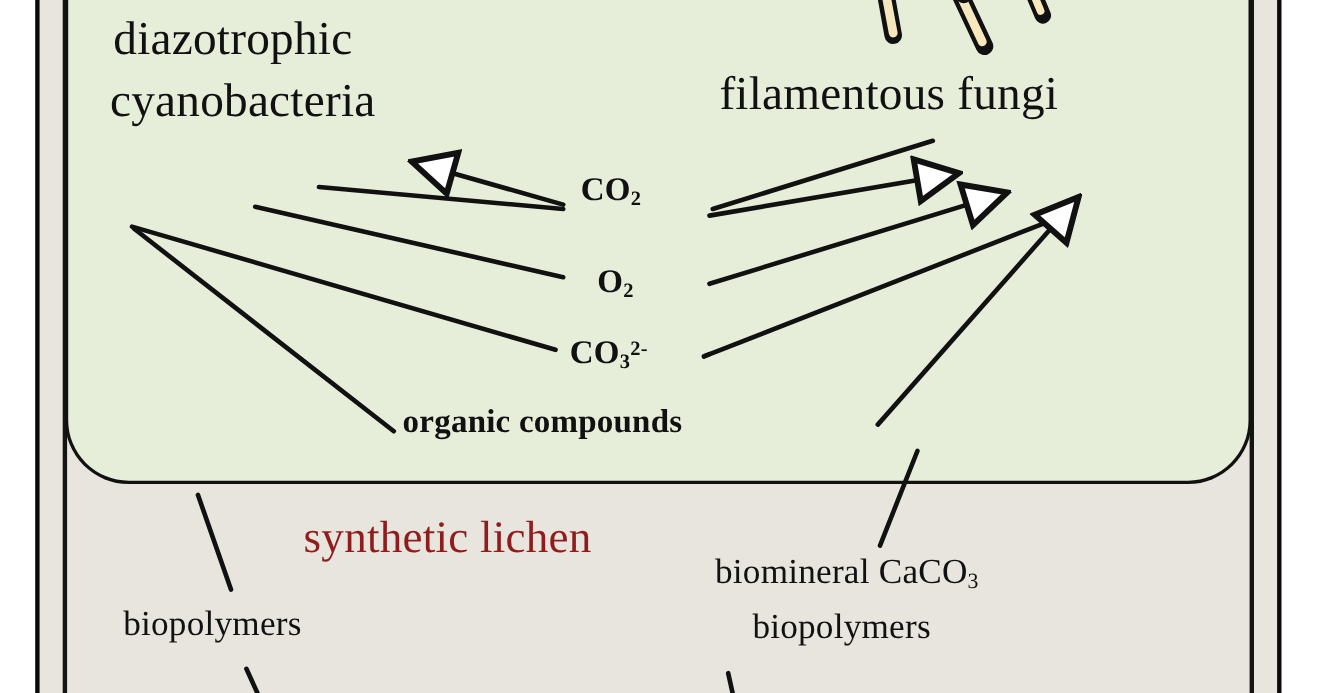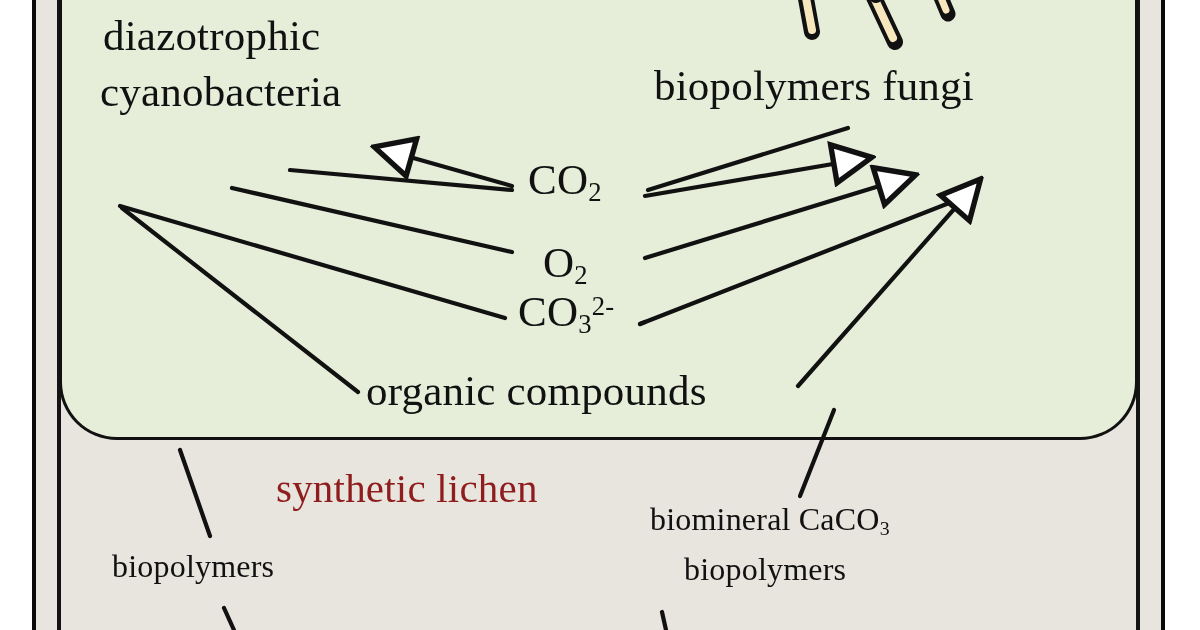--- a/index.html
+++ b/index.html
@@ -72,21 +72,21 @@
 
   
   .label {
     position: absolute;
     color: #111111;
     white-space: nowrap;
     line-height: 1.12;
     letter-spacing: 0.2px;
   }
   .lbl-organism { font-size: 43px; }
-  .lbl-chem     { font-size: 43px; }
+  .lbl-chem     { font-size: 30px; font-weight: bold; }
   .lbl-bottom   { font-size: 32px; }
   .lbl-accent   { font-size: 41px; color: #8f1d1d; }
 
   .sub  { font-size: 0.62em; vertical-align: -0.25em; }
   .sup  { font-size: 0.62em; vertical-align: 0.40em; }
 
   
   #overlay {
     position: absolute;
     left: 0; top: 0;
@@ -105,31 +105,31 @@
   <div id="inner-rule-right"></div>
 
   <div class="frame-rule" id="frame-rule-left"></div>
   <div class="frame-rule" id="frame-rule-right"></div>
 
   <div id="lichen-panel"></div>
 
   <div class="label lbl-organism" style="left:103px; top:12px;">diazotrophic</div>
   <div class="label lbl-organism" style="left:100px; top:68px;">cyanobacteria</div>
 
-  <div class="label lbl-organism" style="left:654px; top:62px;">biopolymers fungi</div>
+  <div class="label lbl-organism" style="left:654px; top:62px;">filamentous fungi</div>
 
   <div class="label lbl-chem" style="left:528px; top:156px;">
     <span>CO</span><span class="sub">2</span>
   </div>
 
   <div class="label lbl-chem" style="left:543px; top:239px;">
     <span>O</span><span class="sub">2</span>
   </div>
 
-  <div class="label lbl-chem" style="left:518px; top:288px;">
+  <div class="label lbl-chem" style="left:518px; top:304px;">
     <span>CO</span><span class="sub">3</span><span class="sup">2-</span>
   </div>
 
   <div class="label lbl-accent" style="left:276px; top:466px;">synthetic lichen</div>
 
   <div class="label lbl-chem" style="left:366px; top:367px;">organic compounds</div>
 
   <div class="label lbl-bottom" style="left:112px; top:549px;">biopolymers</div>
 
   <div class="label lbl-bottom" style="left:650px; top:502px;">

